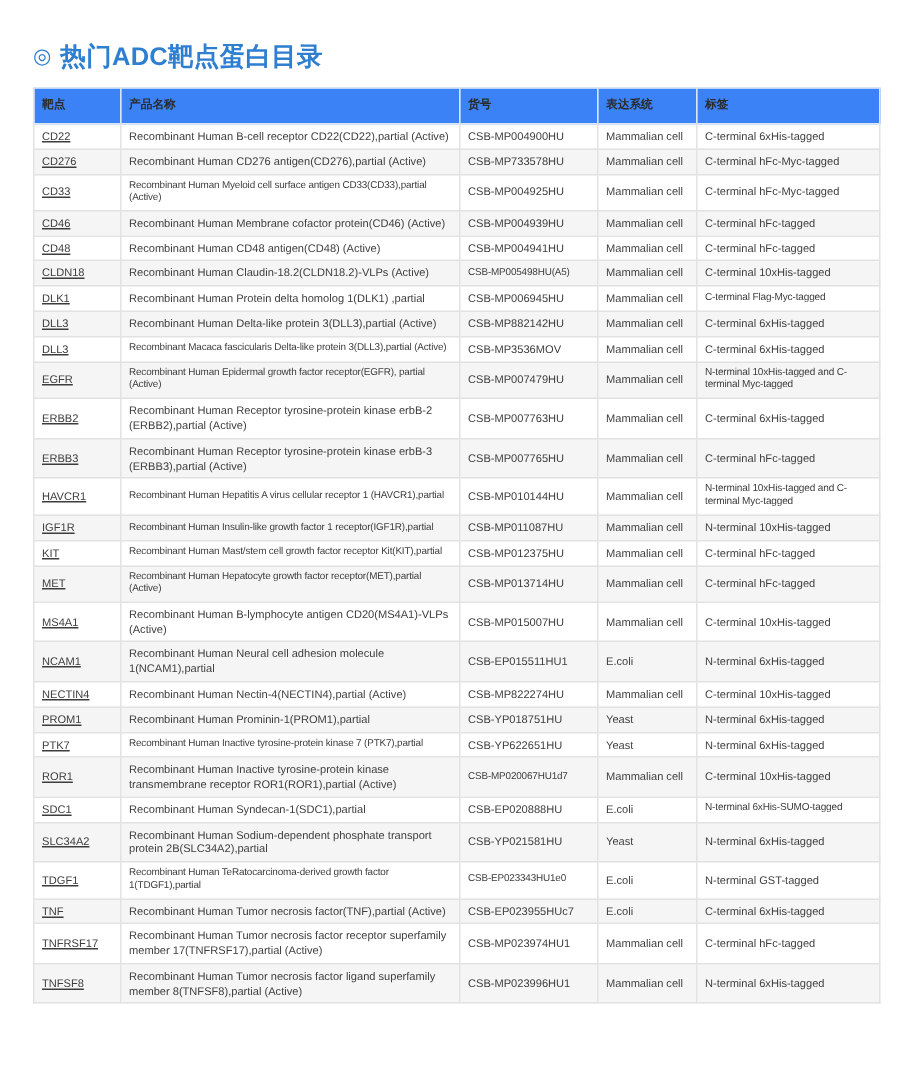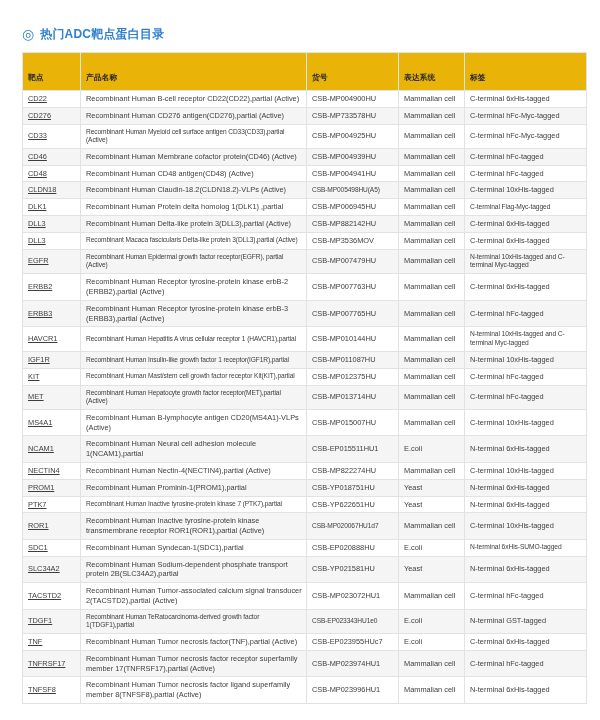--- a/index.html
+++ b/index.html
@@ -29,21 +29,21 @@
   }
   .title-icon {
     color: #2f7fd1;
     font-size: 14px;
     line-height: 1;
     display: inline-block;
     transform: translateY(-1px);
   }
   .title-text {
     color: #2f7fd1;
-    font-size: 12px;
+    font-size: 17px;
     font-weight: bold;
     letter-spacing: 0.2px;
     white-space: nowrap;
   }
   .table-wrap {
     margin: 0 14px 0 22px;
   }
   table.catalog {
     border-collapse: collapse;
     width: 564px;
@@ -54,26 +54,26 @@
     border: 1px solid #e2e2e2;
     padding: 3px 4px 3px 5px;
     vertical-align: middle;
     font-size: 7.4px;
     line-height: 1.32;
     color: #3d3d3d;
     word-wrap: break-word;
     overflow-wrap: break-word;
   }
   table.catalog thead th {
-    background: #eab308;
+    background: #3b82f6;
     font-weight: bold;
     font-size: 7.8px;
     color: #2b2b2b;
     height: 17px;
-    padding-top: 17px;
+    padding-top: 3px;
     padding-bottom: 3px;
     text-align: left;
     border-color: #d8e6f2;
   }
   table.catalog tbody tr:nth-child(even) td {
     background: #f5f5f5;
   }
   table.catalog tbody tr:nth-child(odd) td {
     background: #ffffff;
   }
@@ -284,27 +284,20 @@
             <td class="tag squeeze">N-terminal 6xHis-SUMO-tagged</td>
           </tr>
           <tr>
             <td class="target">SLC34A2</td>
             <td class="name">Recombinant Human Sodium-dependent phosphate transport protein 2B(SLC34A2),partial</td>
             <td class="cat">CSB-YP021581HU</td>
             <td class="expr">Yeast</td>
             <td class="tag">N-terminal 6xHis-tagged</td>
           </tr>
           <tr>
-            <td class="target">TACSTD2</td>
-            <td class="name">Recombinant Human Tumor-associated calcium signal transducer 2(TACSTD2),partial (Active)</td>
-            <td class="cat">CSB-MP023072HU1</td>
-            <td class="expr">Mammalian cell</td>
-            <td class="tag">C-terminal hFc-tagged</td>
-          </tr>
-          <tr>
             <td class="target">TDGF1</td>
             <td class="name squeeze">Recombinant Human TeRatocarcinoma-derived growth factor 1(TDGF1),partial</td>
             <td class="cat squeeze">CSB-EP023343HU1e0</td>
             <td class="expr">E.coli</td>
             <td class="tag">N-terminal GST-tagged</td>
           </tr>
           <tr>
             <td class="target">TNF</td>
             <td class="name">Recombinant Human Tumor necrosis factor(TNF),partial (Active)</td>
             <td class="cat">CSB-EP023955HUc7</td>

